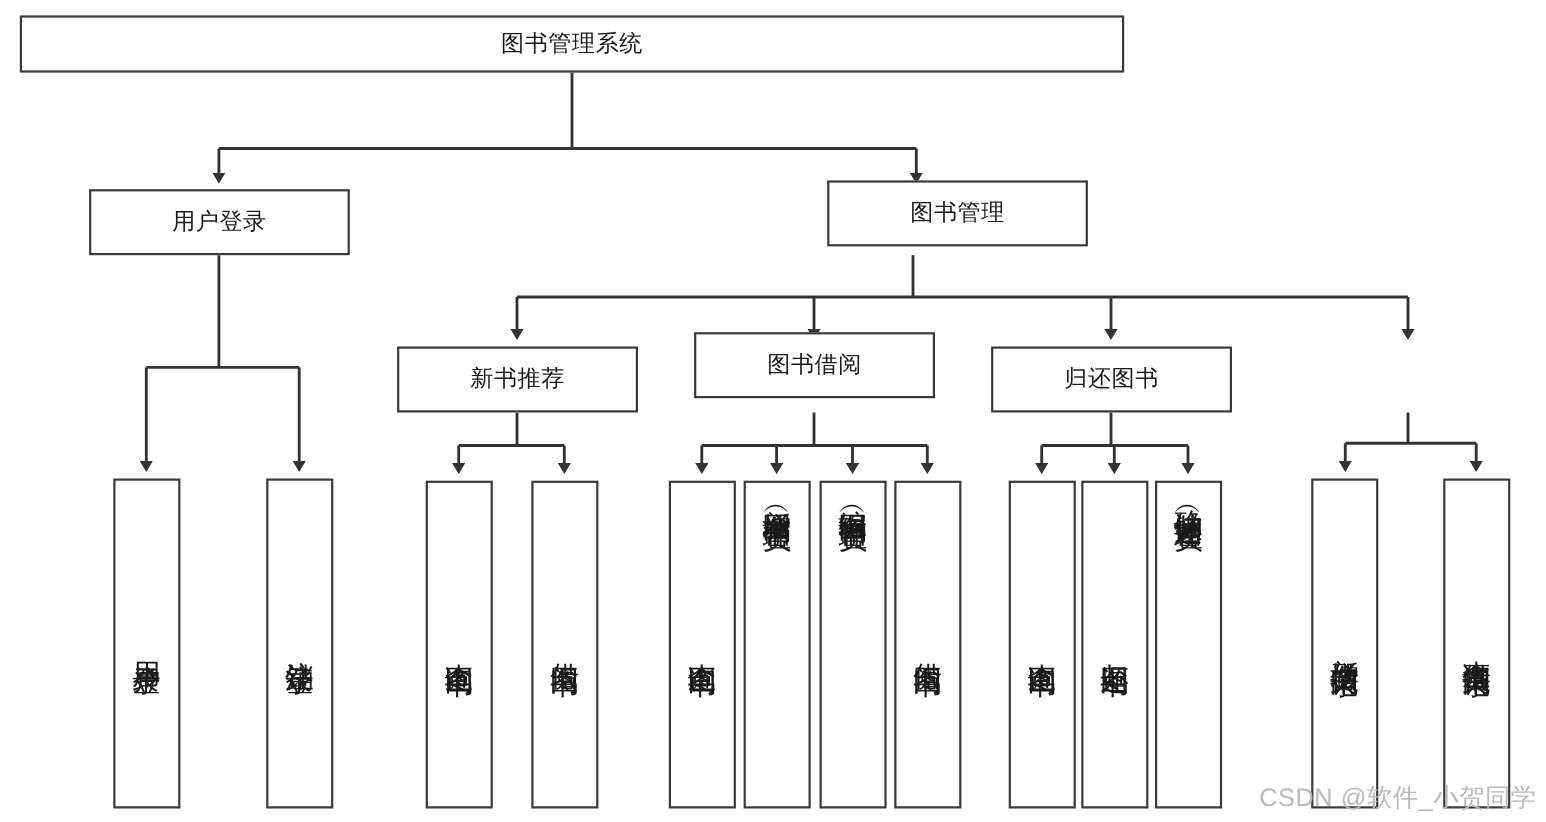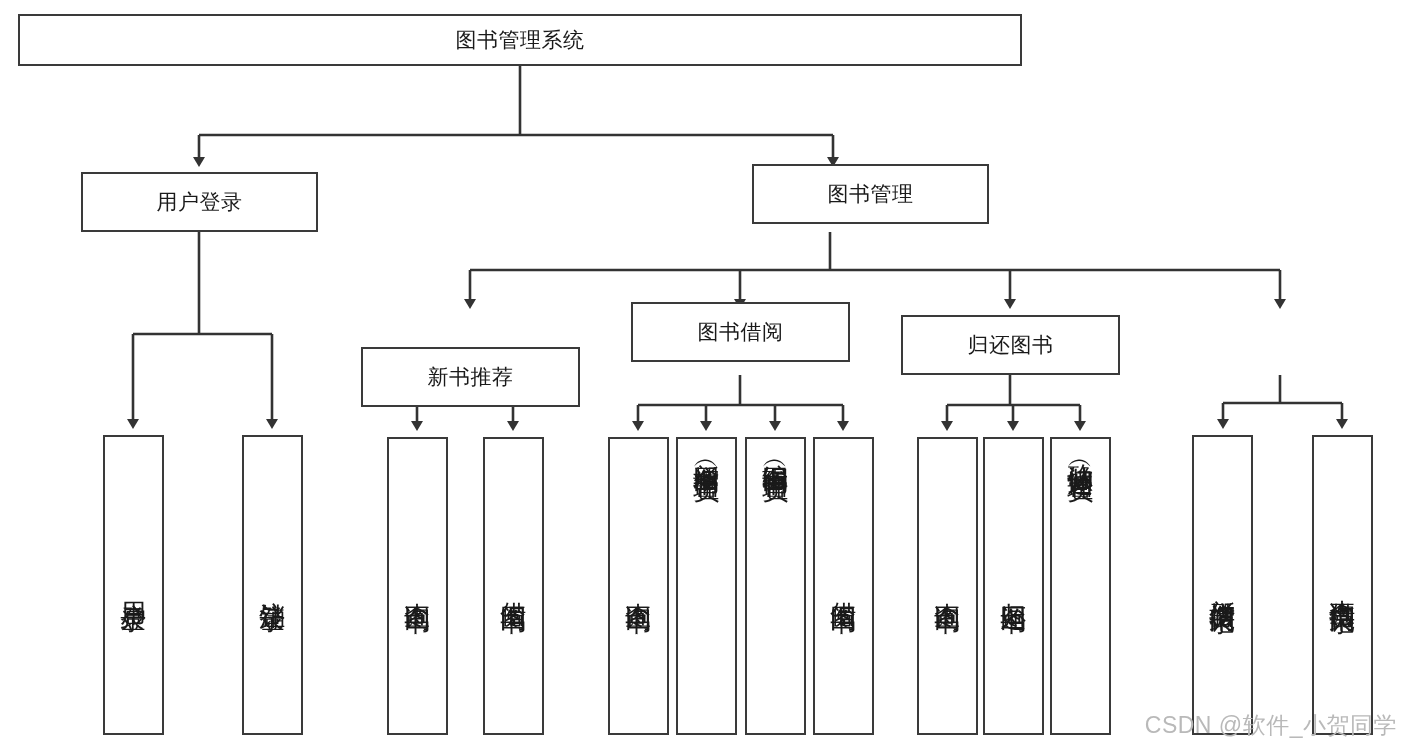--- a/index.html
+++ b/index.html
@@ -130,21 +130,21 @@
     <span class="lbl">图书管理系统</span>
   </div>
 
   <div class="node h-node" style="left:81px; top:172px; width:237px; height:60px;">
     <span class="lbl">用户登录</span>
   </div>
   <div class="node h-node" style="left:712px; top:164px; width:237px; height:60px;margin-left:40px;">
     <span class="lbl">图书管理</span>
   </div>
 
-  <div class="node h-node" style="left:361px; top:315px; width:219px; height:60px;margin-top:32px;">
+  <div class="node h-node" style="left:361px; top:315px; width:219px; height:60px;">
     <span class="lbl">新书推荐</span>
   </div>
   <div class="node h-node" style="left:631px; top:302px; width:219px; height:60px;">
     <span class="lbl">图书借阅</span>
   </div>
   <div class="node h-node" style="left:901px; top:315px; width:219px; height:60px;">
     <span class="lbl">归还图书</span>
   </div>
 
   <div class="node v-node centered" style="left:103px; top:435px; width:61px; height:300px;">

